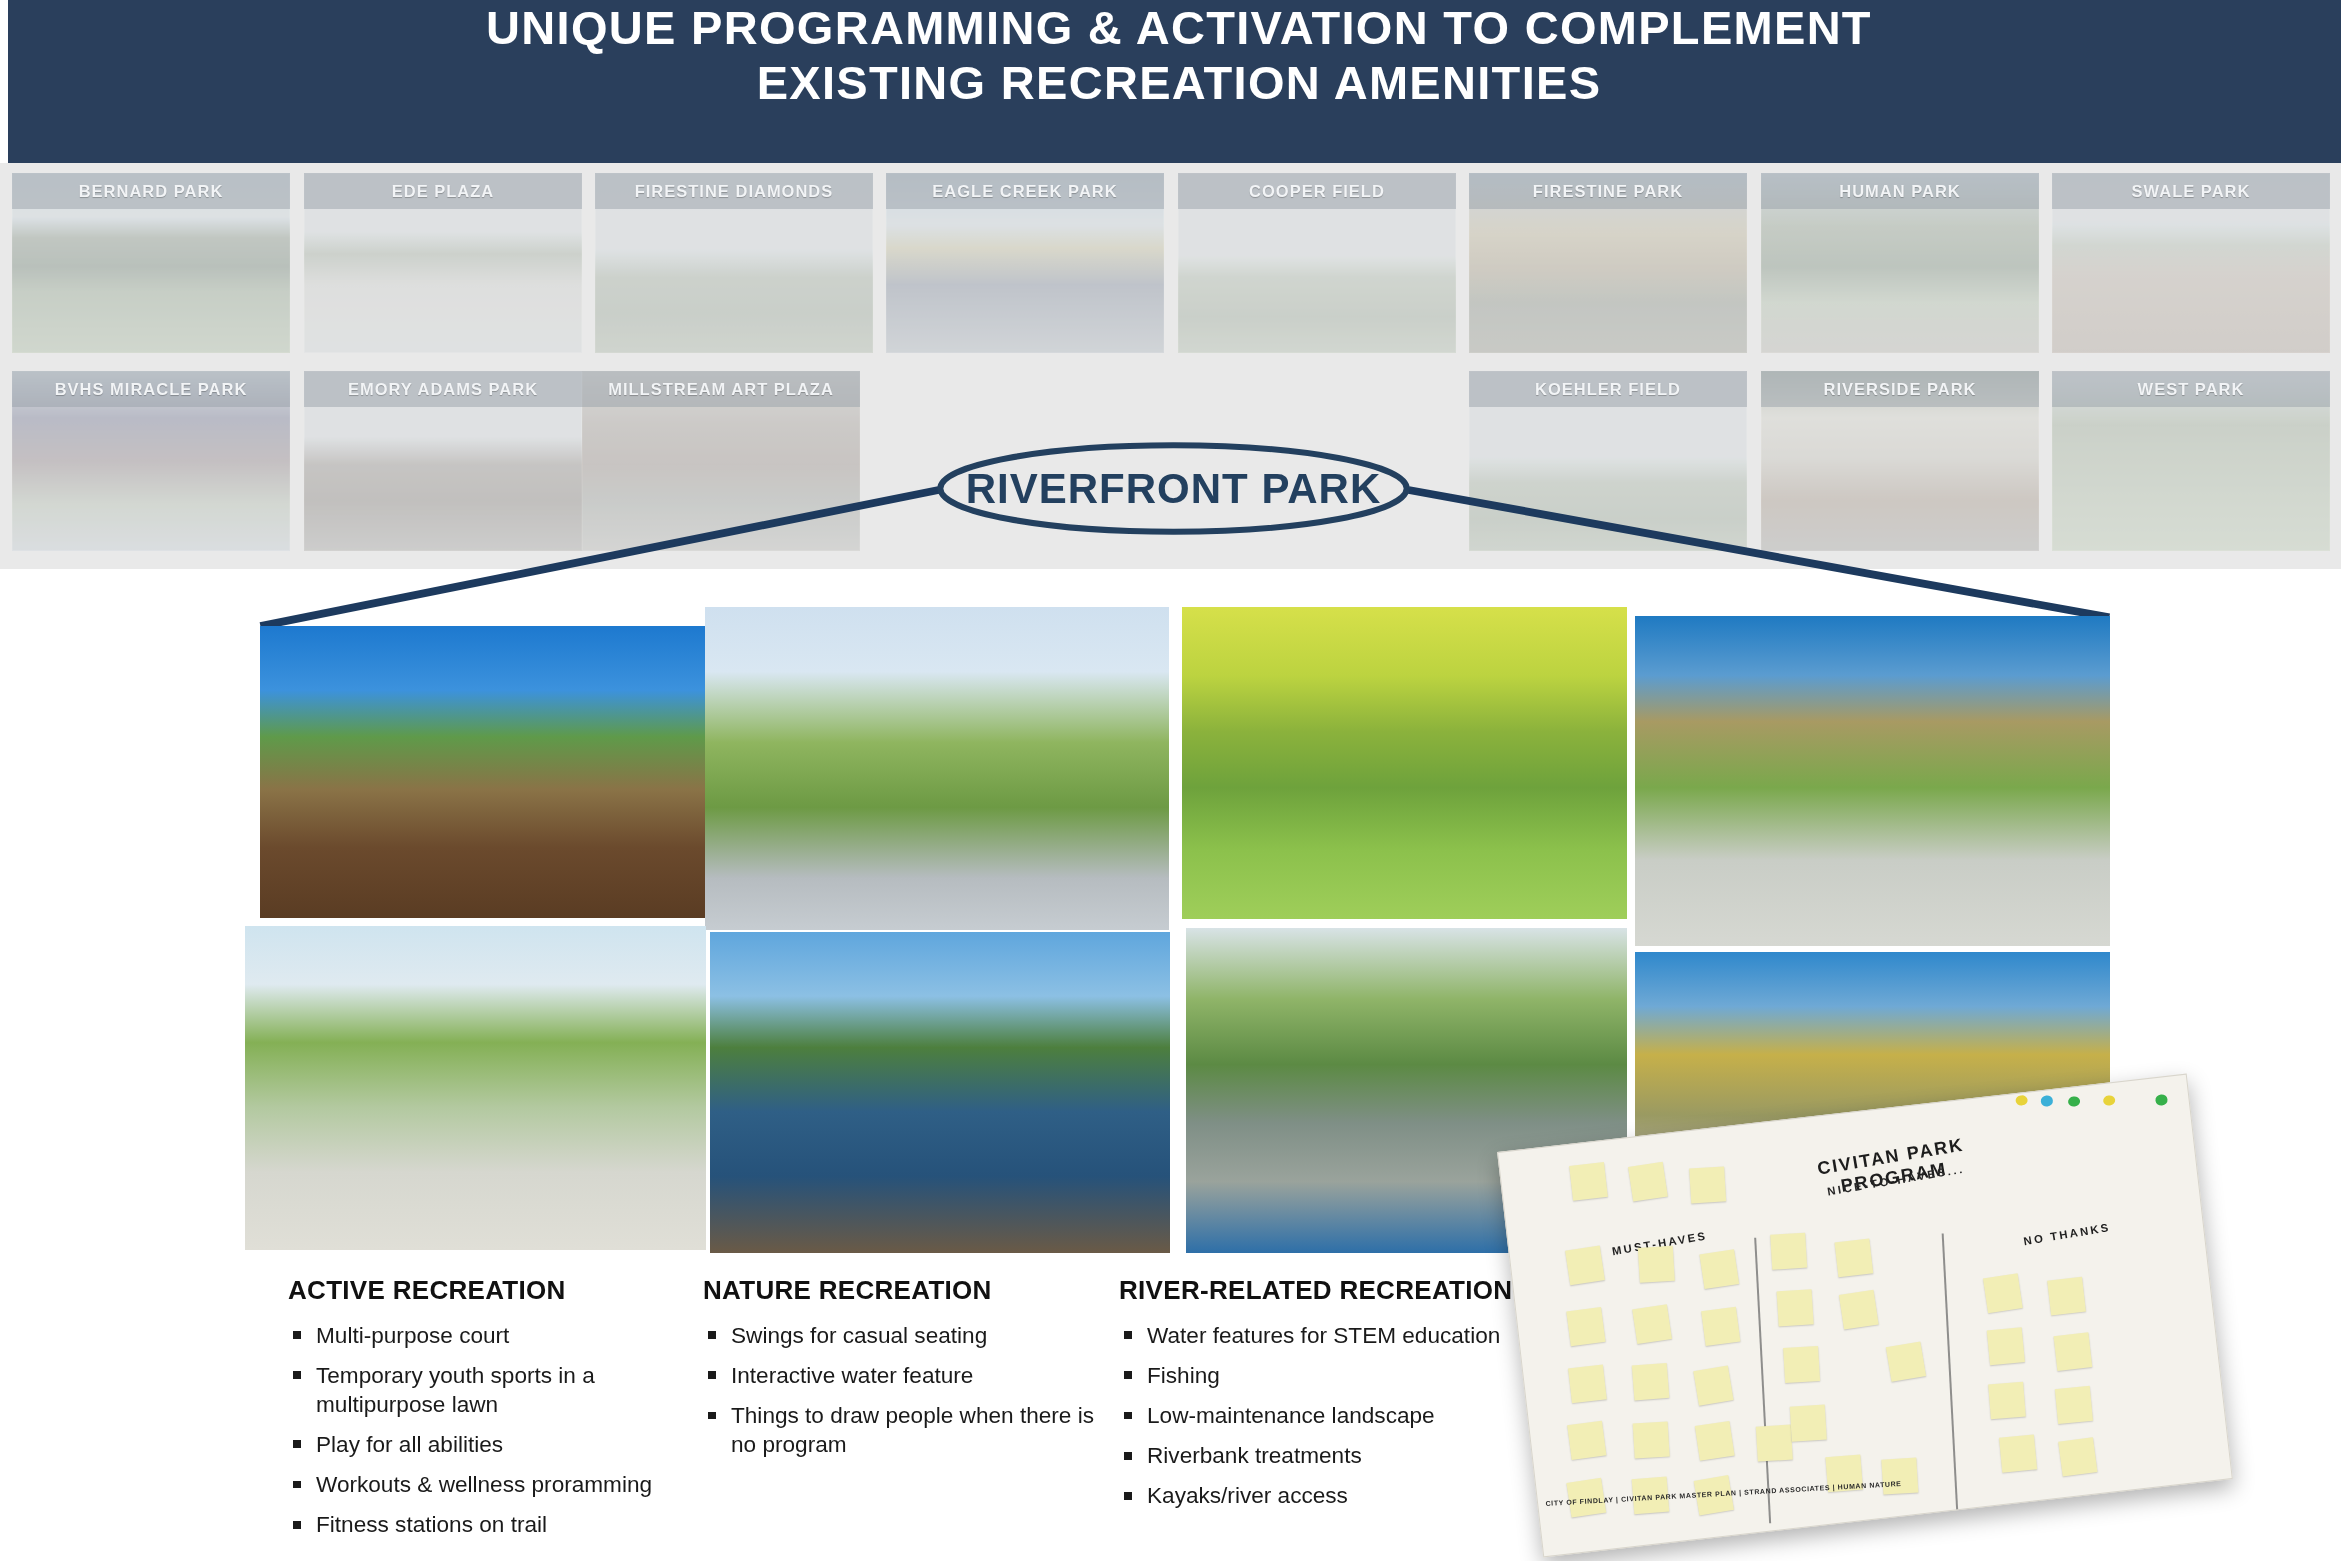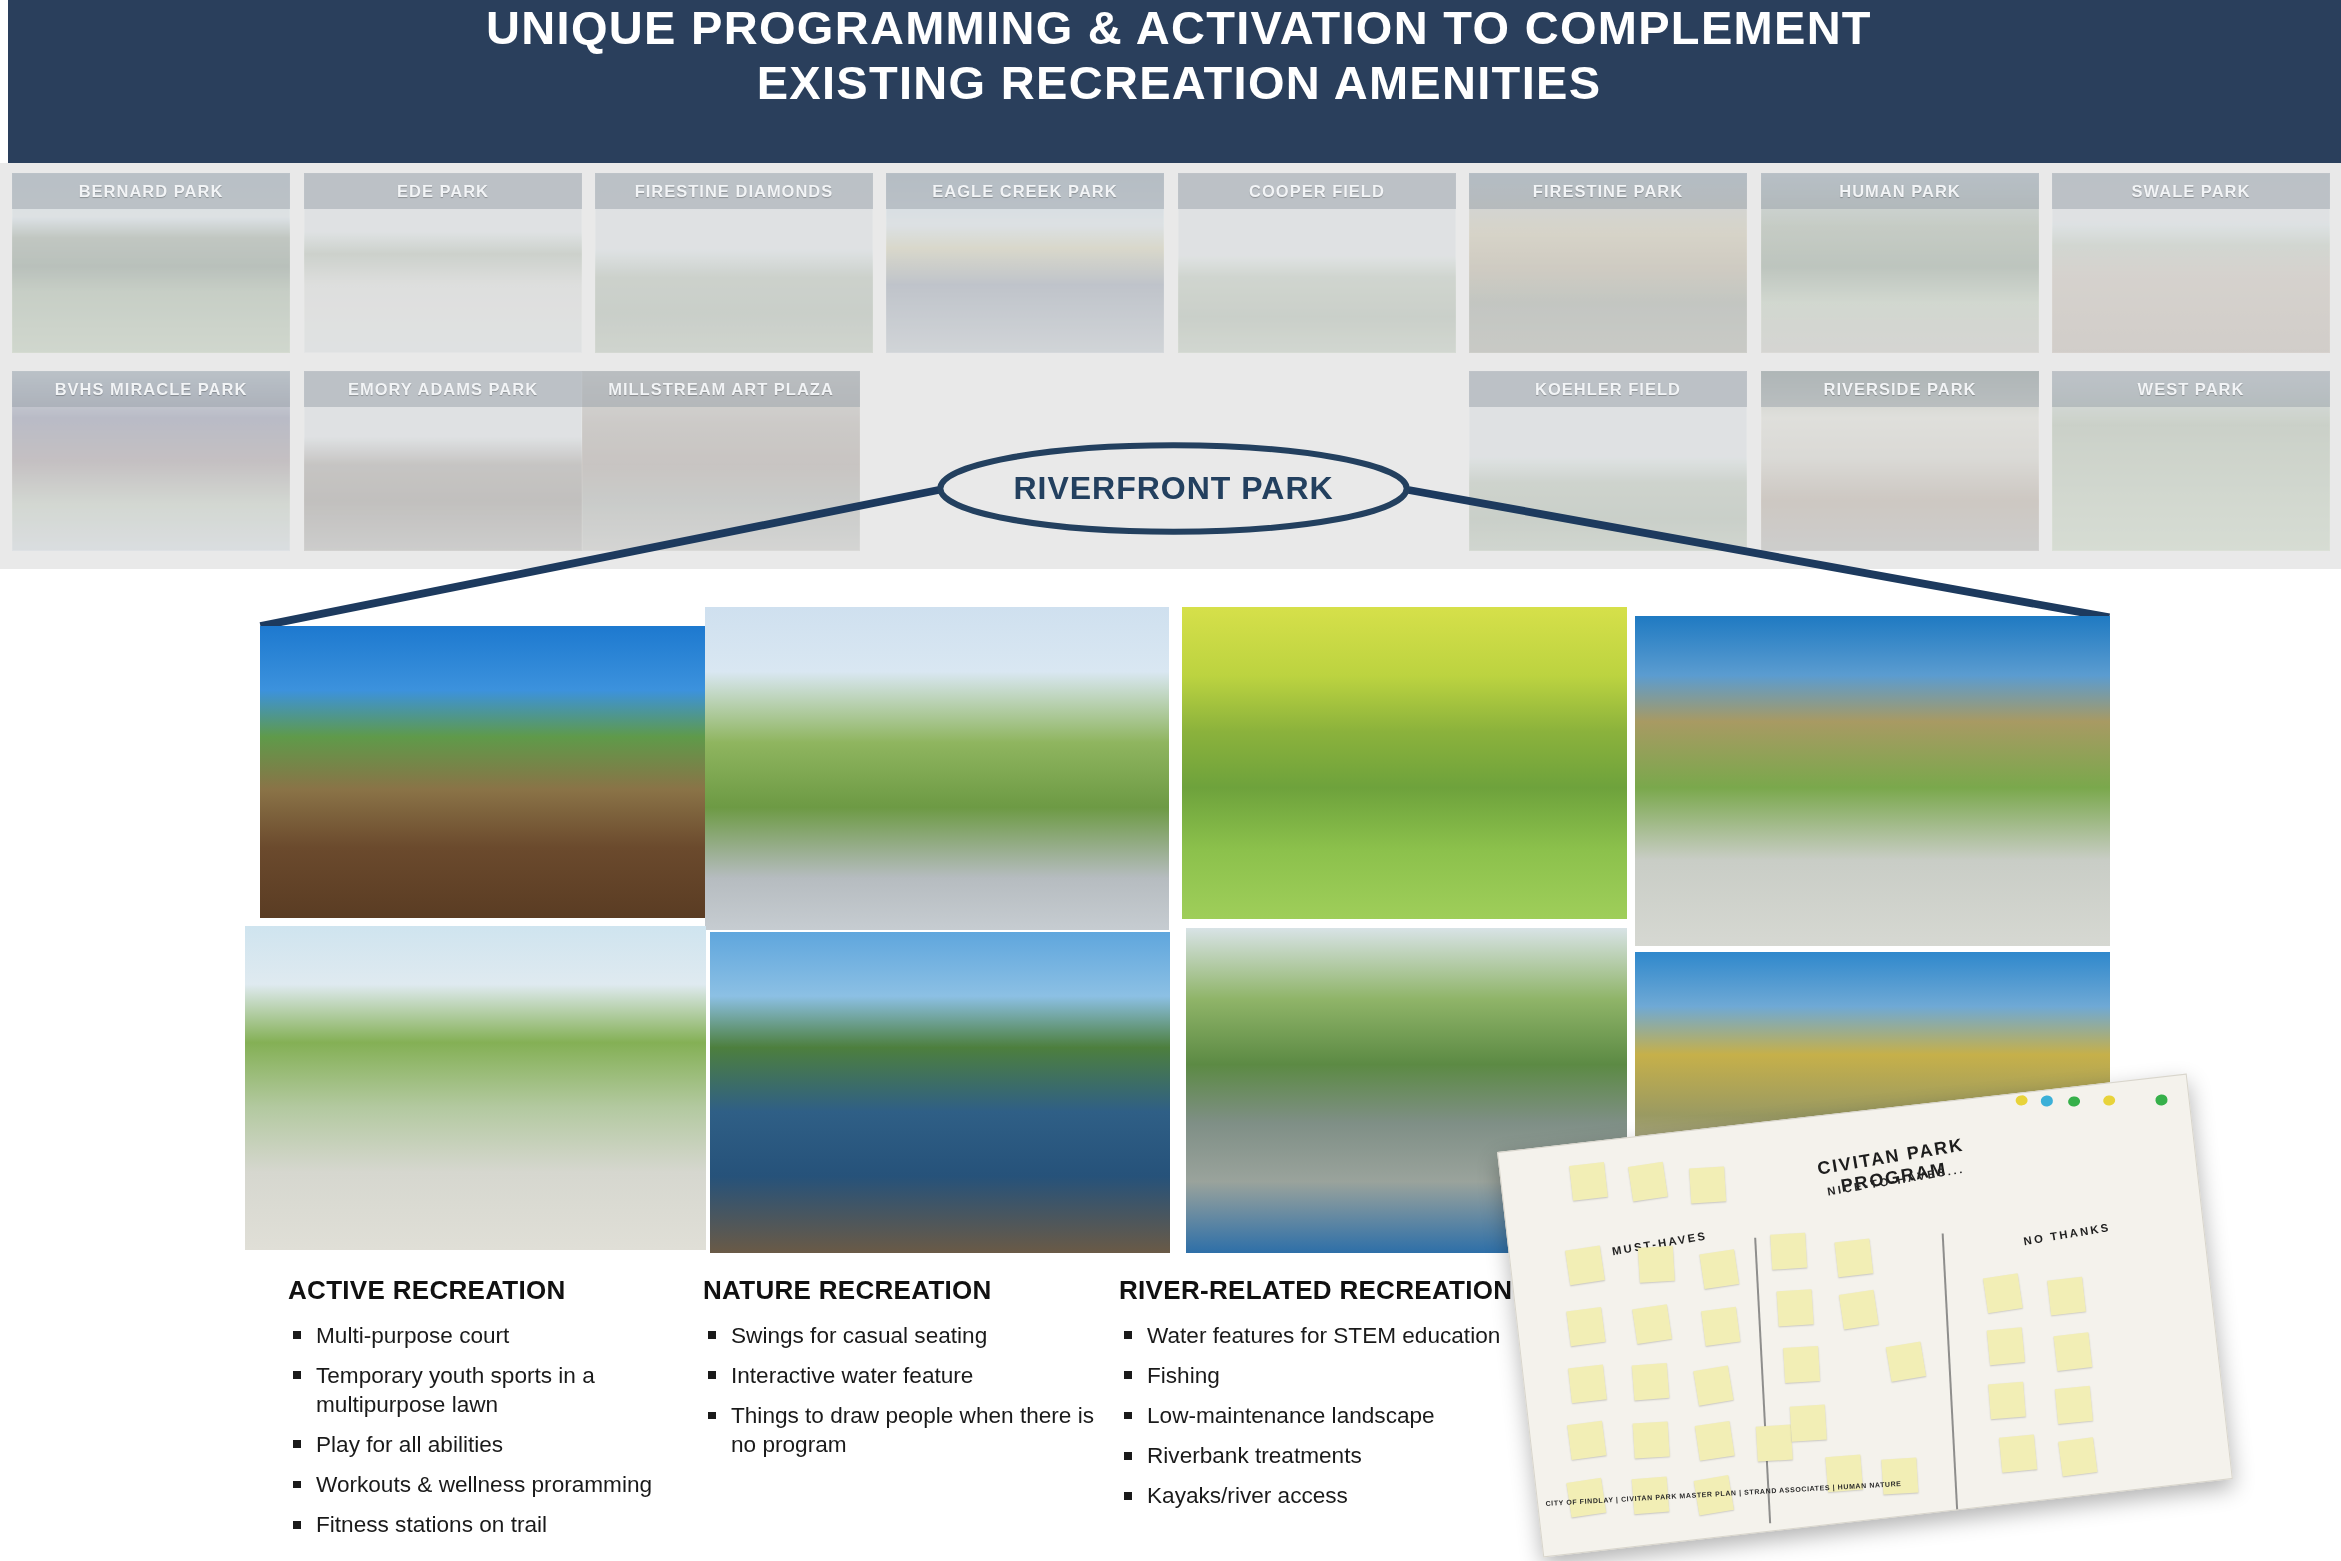--- a/index.html
+++ b/index.html
@@ -47,21 +47,21 @@
     text-shadow:0 0.9px 0.9px rgba(0,0,0,0.25);
     white-space:nowrap;
   }
 
   
   .ellipse-wrap { position:absolute; left:935px; top:441px; width:477px; height:95px; }
   .ellipse-wrap svg { display:block; }
   .ellipse-label {
     position:absolute; left:0; top:0; width:477px; height:95px;
     display:flex; align-items:center; justify-content:center;
-    color:#23405f; font-weight:700; font-size:32px; letter-spacing:1px;
+    color:#23405f; font-weight:700; font-size:42px; letter-spacing:1px;
   }
 
   
   .connectors { position:absolute; left:0; top:0; width:2342px; height:1561px; pointer-events:none; }
 
   
   .shot { position:absolute; overflow:hidden; background:#b9c3c9; }
   .shot .photo { position:absolute; inset:0; }
 
   
@@ -134,21 +134,21 @@
 
   <div class="parkband" id="parkband">
       <div class="parkthumb" style="left: 12px; top: 10.4px; width: 278px; height: 180px;">
         <div class="photo" style="background:linear-gradient(180deg,#a9c9e4 0%,#bcd6ea 24%,#5f7f49 36%,#3f6b34 52%,#6e9a4a 66%,#8fb860 100%)"></div>
         <div class="veil"></div>
         <div class="cap">BERNARD PARK</div>
       </div>
       <div class="parkthumb" style="left: 304px; top: 10.4px; width: 278px; height: 180px;">
         <div class="photo" style="background:linear-gradient(180deg,#c7d5de 0%,#d5dfe5 30%,#8aa06a 45%,#cfc6b2 62%,#ded6c6 100%)"></div>
         <div class="veil"></div>
-        <div class="cap">EDE PARK</div>
+        <div class="cap">EDE PLAZA</div>
       </div>
       <div class="parkthumb" style="left: 595px; top: 10.4px; width: 278px; height: 180px;">
         <div class="photo" style="background:linear-gradient(180deg,#bdd0de 0%,#cfdde7 40%,#89a06a 58%,#7d9a5d 78%,#93ab6e 100%)"></div>
         <div class="veil"></div>
         <div class="cap">FIRESTINE DIAMONDS</div>
       </div>
       <div class="parkthumb" style="left: 886px; top: 10.4px; width: 278px; height: 180px; padding-left: 44px;">
         <div class="photo" style="background:linear-gradient(180deg,#8fb6d8 0%,#b9d2e6 28%,#c9b23f 42%,#5b6f96 62%,#9aa7b5 100%)"></div>
         <div class="veil"></div>
         <div class="cap">EAGLE CREEK PARK</div>

